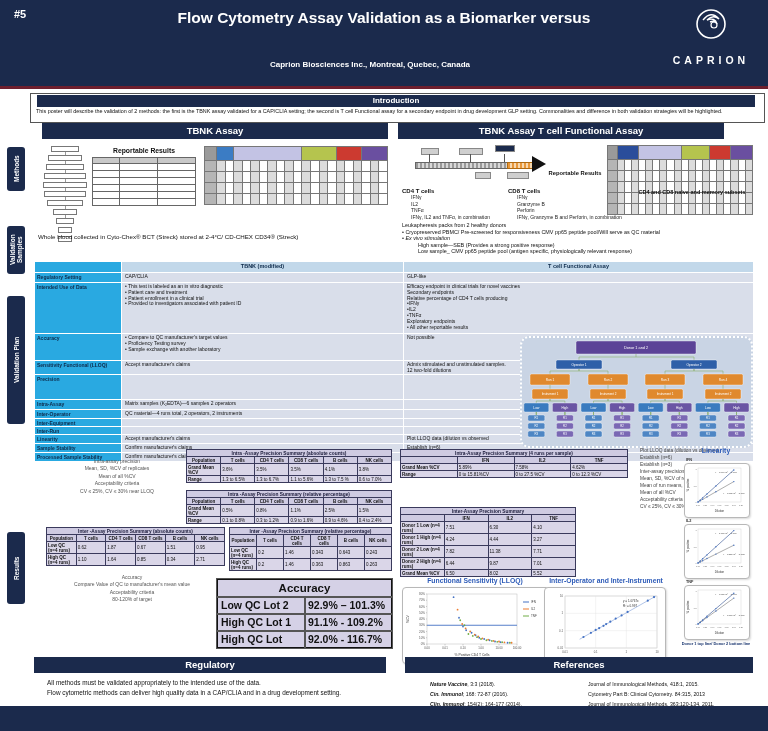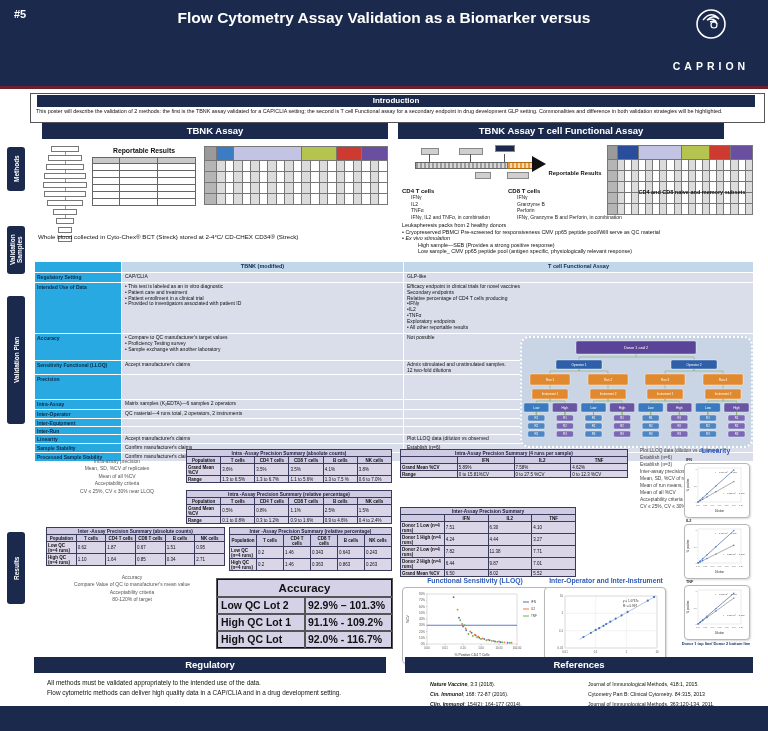--- a/index.html
+++ b/index.html
@@ -6,21 +6,21 @@
   .poster{position:relative;width:768px;height:731px;background:#fff;overflow:hidden;}
   .abs{position:absolute;}
   
   .header{left:0;top:0;width:768px;height:86px;background:#1b2a4c;color:#fff;}
   .poster-num{left:14px;top:8px;font-size:11px;font-weight:bold;color:#fff;}
   .title1{left:0;top:9px;width:768px;text-align:center;font-size:15.5px;font-weight:bold;color:#fff;}
   .title2{left:0;top:27px;width:768px;text-align:center;font-size:15.5px;font-weight:bold;color:#fff;}
   .authors{left:0;top:48px;width:740px;text-align:center;font-size:8px;font-weight:bold;color:#fff;}
   .affil{left:0;top:60px;width:740px;text-align:center;font-size:8px;font-weight:bold;color:#fff;}
   .logo{right:12px;top:6px;width:90px;text-align:center;color:#fff;}
-  .logo-word{font-size:10.5px;letter-spacing:4px;font-weight:bold;margin-top:14px;}
+  .logo-word{font-size:10.5px;letter-spacing:4px;font-weight:bold;margin-top:8px;}
   .redline{left:0;top:86px;width:768px;height:3px;background:#6e1f2e;}
   
   .intro-box{left:30px;top:93px;width:733px;height:28px;border:1px solid #555;background:#fff;}
   .navybar{background:#1b2a4c;color:#fff;font-weight:bold;text-align:center;}
   .intro-bar{left:37px;top:95px;width:718px;height:12px;font-size:8px;line-height:12px;}
   .intro-text{left:36px;top:108px;width:722px;font-size:5.4px;line-height:6.5px;color:#111;}
   .colbar{height:16px;font-size:9.5px;line-height:16px;}
   
   .vtab{background:#1b2a4c;color:#fff;border-radius:3px;display:flex;align-items:center;justify-content:center;
         writing-mode:vertical-rl;transform:rotate(180deg);font-weight:bold;font-size:6.5px;text-align:center;line-height:7px;}
@@ -79,20 +79,21 @@
   .tl-blk{position:absolute;height:5px;background:#cfcfcf;border:0.5px solid #888;}
 </style>
 </head>
 <body>
 
 <div class="poster">
 
   <div class="abs header">
     <div class="abs poster-num">#5</div>
     <div class="abs title1">Flow Cytometry Assay Validation as a Biomarker versus</div>
+    <div class="abs affil">Caprion Biosciences Inc., Montreal, Quebec, Canada</div>
     <div class="abs logo">
       <span>
         <svg width="36" height="36" viewBox="0 0 36 36">
           <circle cx="18" cy="18" r="14" fill="none" stroke="#fff" stroke-width="1.6"></circle>
           <path d="M 10 14 Q 18 4 26 13 Q 20 8 14 14 Q 22 11 24 18 Q 22 14 17 16" fill="none" stroke="#fff" stroke-width="1.4"></path>
           <circle cx="21" cy="19" r="3" fill="none" stroke="#fff" stroke-width="1.2"></circle>
         </svg>
       </span>
       <div class="logo-word">CAPRION</div>
     </div>

